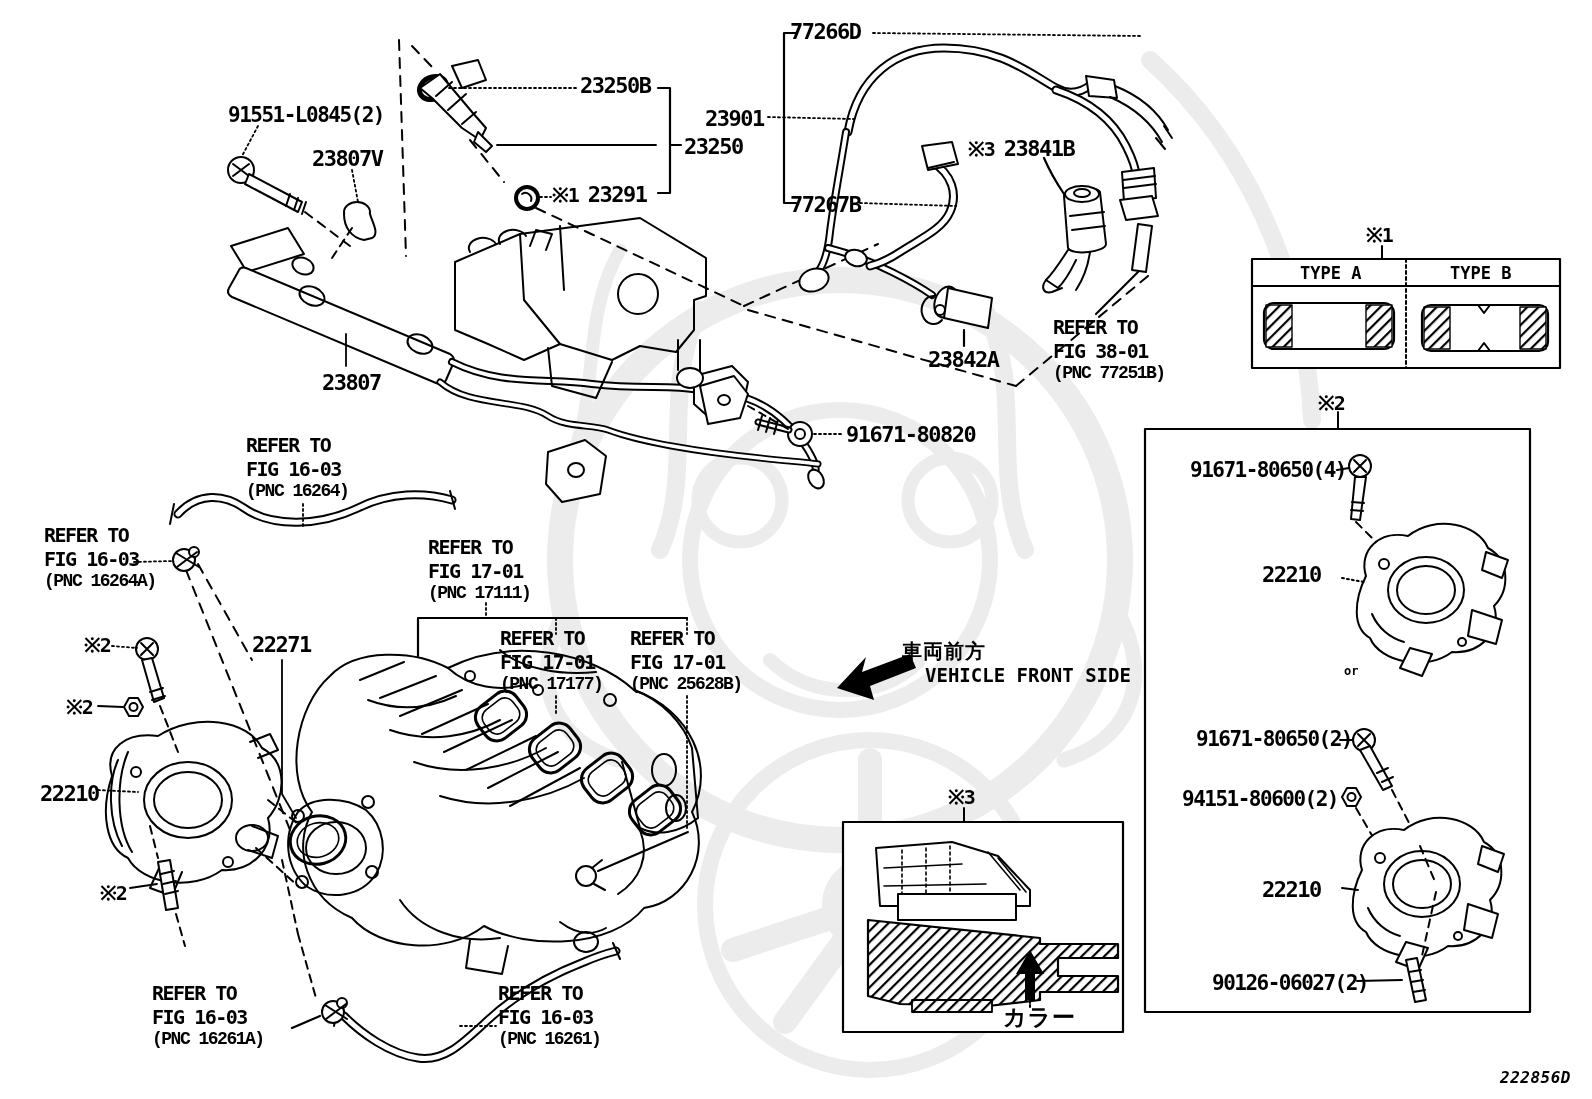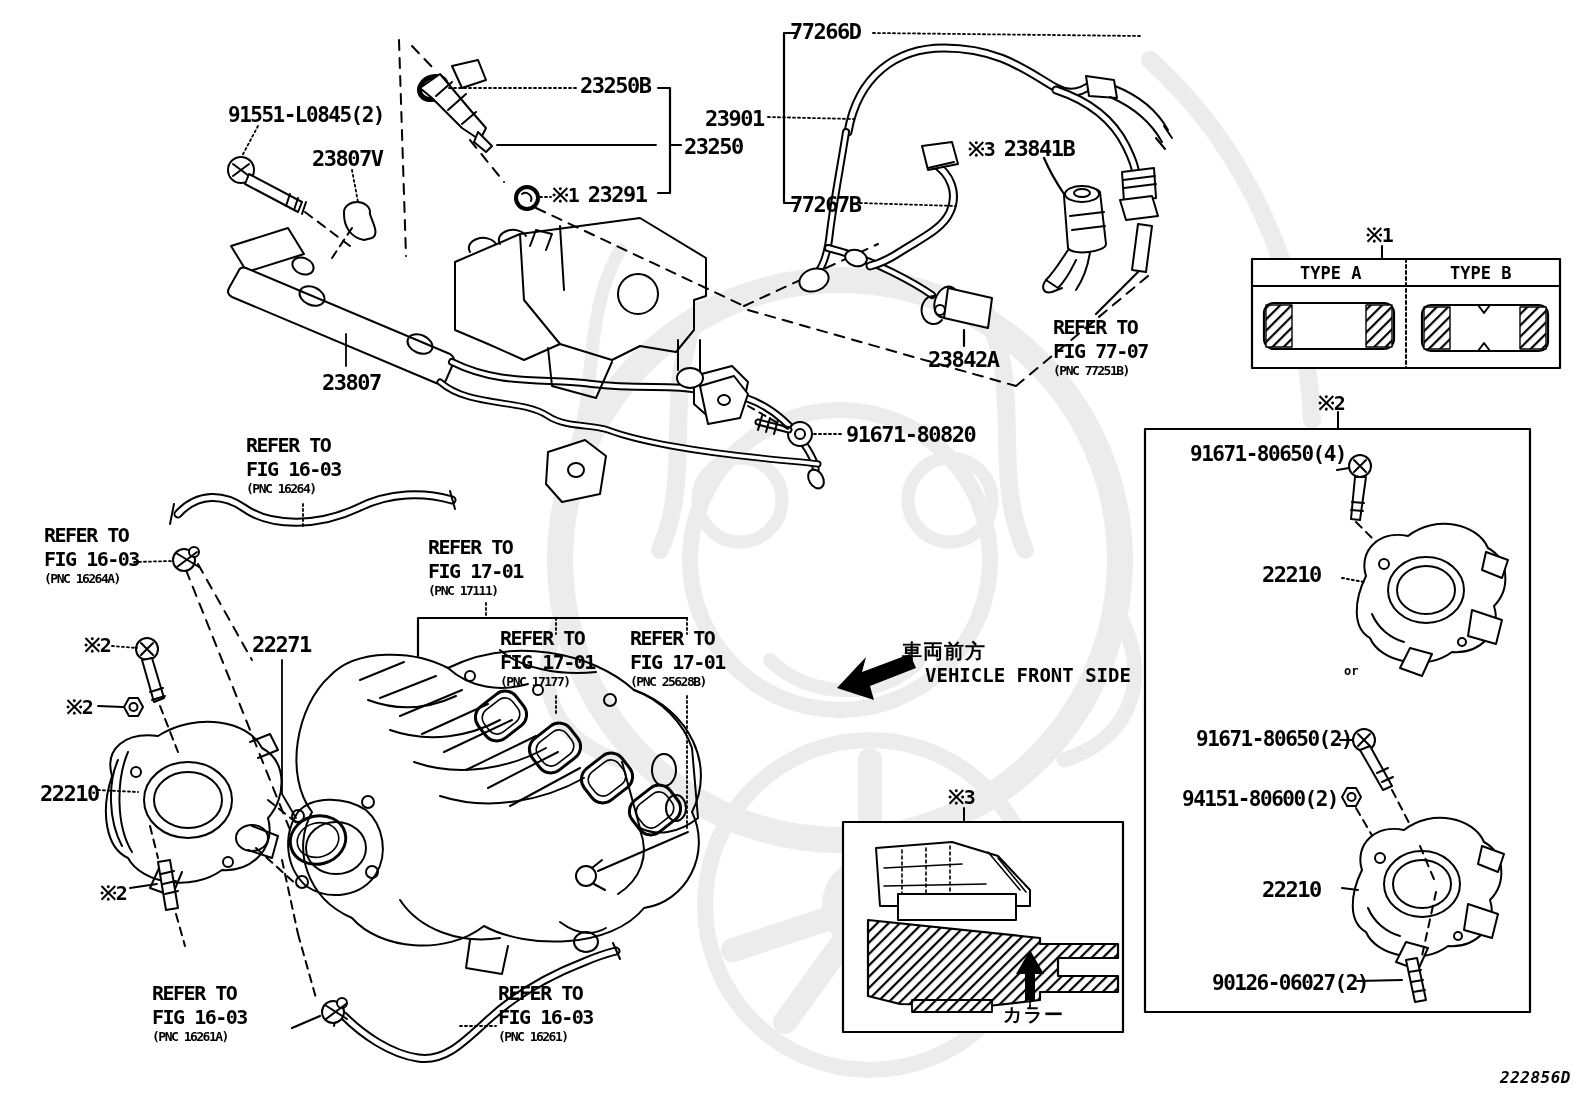--- a/index.html
+++ b/index.html
@@ -5,21 +5,21 @@
   html,body{margin:0;padding:0;background:#fff;}
   .stage{position:relative;width:1592px;height:1099px;background:#fff;overflow:hidden;
          font-family:"DejaVu Sans Mono",monospace;color:#000;}
   svg{position:absolute;left:0;top:0;}
   .lbl{position:absolute;font-weight:700;white-space:nowrap;}
   .pn{font-size:22px;letter-spacing:-1.5px;}
   .pn-s{font-size:21px;letter-spacing:-1.5px;}
   .note{font-size:20px;letter-spacing:-1px;}
   .row{display:flex;gap:9px;align-items:baseline;}
   .refer{font-size:20px;letter-spacing:-1.5px;line-height:1.18;}
-  .refer .pnc{font-size:13px;}
+  .refer .pnc{font-size:18px;font-family:Liberation Mono, monospace;}
   .type{font-size:17px;letter-spacing:0;}
   .jp{font-size:20px;letter-spacing:1px;font-family:"DejaVu Sans","Liberation Sans",sans-serif;font-weight:700;}
   .en{font-size:19px;letter-spacing:0;margin-left:23px;}
   .or{font-size:12px;}
   .code{font-size:16px;letter-spacing:.5px;font-style:italic;}
 </style>
 </head>
 <body>
 
 <div class="stage">
@@ -411,21 +411,21 @@
 </div>
 <div class="lbl pn" style="left:790px;top:19px">77266D</div>
 <div class="lbl pn" style="left:790px;top:192px">77267B</div>
 <div class="lbl row" style="left:968px;top:135px">
   <span class="note">※3</span>
   <span class="pn">23841B</span>
 </div>
 <div class="lbl pn" style="left:928px;top:347px">23842A</div>
 <div class="lbl refer" style="left:1053px;top:316px">
   <div>REFER TO</div>
-  <div>FIG 77-07</div>
+  <div>FIG 38-01</div>
   <div class="pnc">(PNC 77251B)</div>
 </div>
 <div class="lbl pn" style="left:322px;top:370px">23807</div>
 <div class="lbl pn" style="left:846px;top:422px">91671-80820</div>
 
 <div class="lbl refer" style="left:246px;top:434px">
   <div>REFER TO</div>
   <div>FIG 16-03</div>
   <div class="pnc">(PNC 16264)</div>
 </div>
@@ -470,26 +470,26 @@
   <div>REFER TO</div>
   <div>FIG 16-03</div>
   <div class="pnc">(PNC 16261)</div>
 </div>
 
 <div class="lbl note" style="left:1366px;top:221px">※1</div>
 <div class="lbl type" style="left:1300px;top:263px">TYPE A</div>
 <div class="lbl type" style="left:1450px;top:263px">TYPE B</div>
 
 <div class="lbl note" style="left:1318px;top:389px">※2</div>
-<div class="lbl pn-s" style="left:1190px;top:442px">91671-80650(4)</div>
+<div class="lbl pn-s" style="left:1190px;top:458px">91671-80650(4)</div>
 <div class="lbl pn" style="left:1262px;top:562px">22210</div>
 <div class="lbl or" style="left:1344px;top:664px">or</div>
 <div class="lbl pn-s" style="left:1196px;top:727px">91671-80650(2)</div>
 <div class="lbl pn-s" style="left:1182px;top:787px">94151-80600(2)</div>
 <div class="lbl pn" style="left:1262px;top:877px">22210</div>
 <div class="lbl pn-s" style="left:1212px;top:971px">90126-06027(2)</div>
 
 <div class="lbl note" style="left:948px;top:783px">※3</div>
-<div class="lbl jp" style="left:1003px;top:1002px;font-size:19px">カラー</div>
+<div class="lbl jp" style="left:1003px;top:1002px;font-size:23px">カラー</div>
 
 <div class="lbl code" style="left:1500px;top:1068px">222856D</div>
 
 </div>
 
 </body></html>

